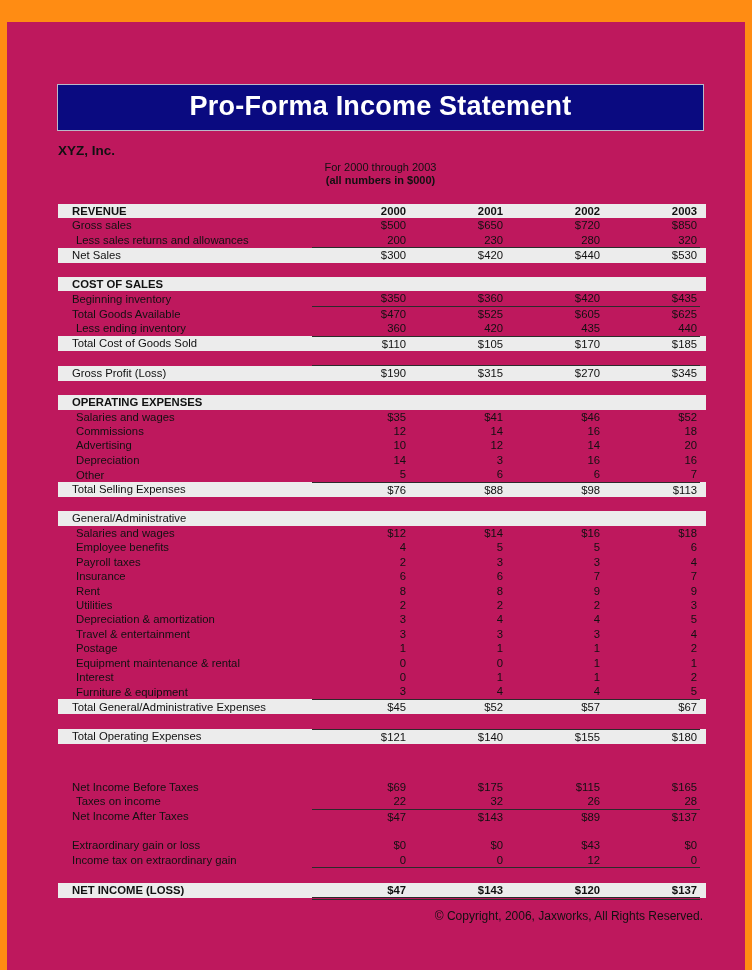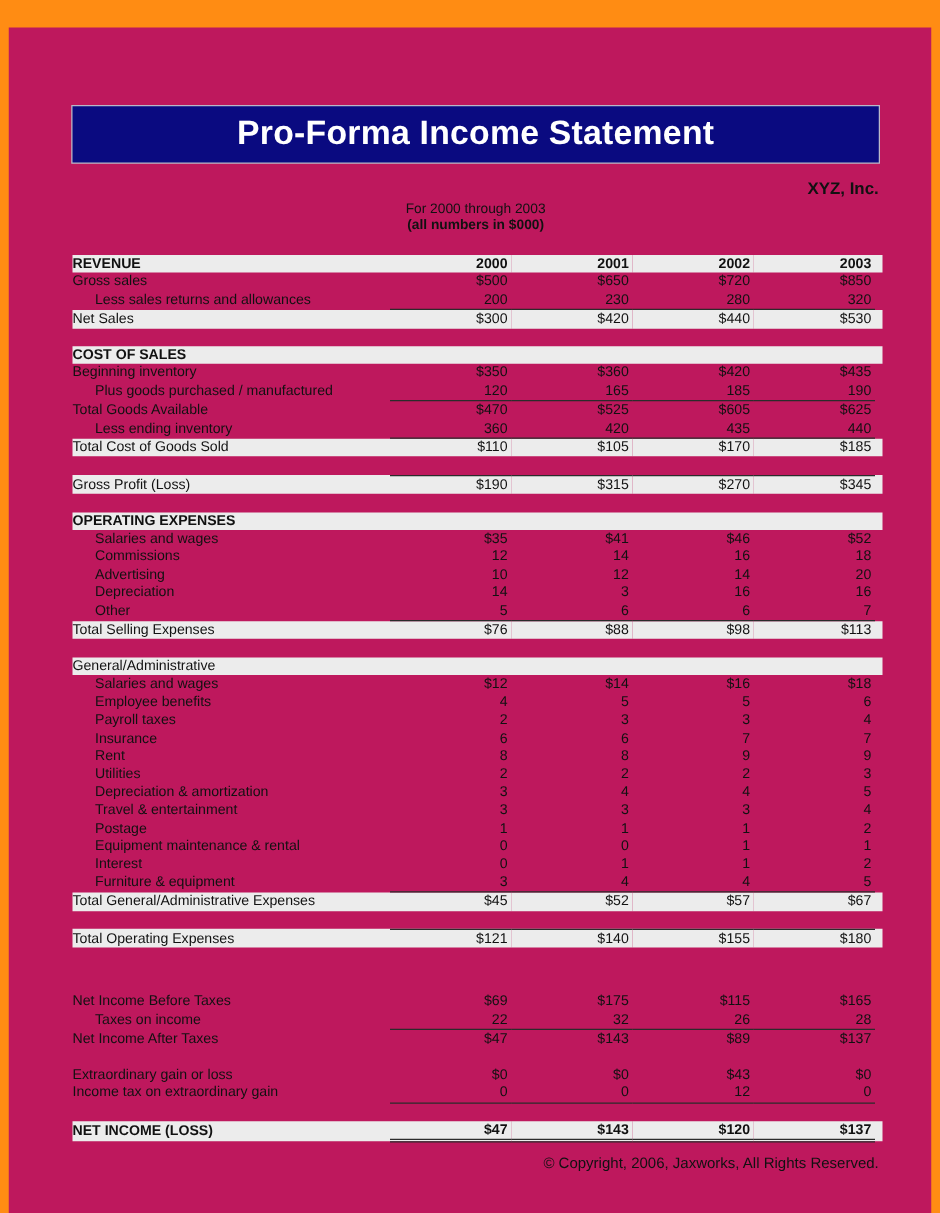--- a/index.html
+++ b/index.html
@@ -25,21 +25,21 @@
     background:#0a0a80;
     color:#ffffff;
     text-align:center;
     font-size:27px;
     font-weight:bold;
     letter-spacing:.2px;
     padding:6px 0 8px 0;
     box-shadow:0 0 0 1px #b9b9c8;
   }
   .company{
-    text-align:right;
+    text-align:left;
     font-size:13.5px;
     font-weight:bold;
     color:#111;
     margin-top:13px;
   }
   .subline{
     text-align:center;
     font-size:11px;
     color:#111;
     margin-top:3px;
@@ -60,21 +60,21 @@
     color:#111;
     padding:0;
     height:14.4px;
     line-height:14.4px;
     vertical-align:middle;
     white-space:nowrap;
   }
   td.label{text-align:left;}
   td.val{text-align:right;padding-right:3px;}
   
-  .i0{padding-left:0;}
+  .i0{padding-left:14px;}
   .i1{padding-left:18px;}
   
   tr.band td{background:#ececec;}
   tr.headrow td{font-weight:bold;}
   td.b{font-weight:bold;}
   
   td.ruled{
     border-top:1.6px solid #2b2b2b;
   }
   td.dbl{
@@ -154,28 +154,20 @@
         </tr>
         <tr>
           <td class="label i0">Beginning inventory</td>
           <td class="val">$350</td>
           <td class="val">$360</td>
           <td class="val">$420</td>
           <td class="val">$435</td>
           <td></td>
         </tr>
         <tr>
-          <td class="label i1">Plus goods purchased / manufactured</td>
-          <td class="val">120</td>
-          <td class="val">165</td>
-          <td class="val">185</td>
-          <td class="val">190</td>
-          <td></td>
-        </tr>
-        <tr>
           <td class="label i0">Total Goods Available</td>
           <td class="val ruled">$470</td>
           <td class="val ruled">$525</td>
           <td class="val ruled">$605</td>
           <td class="val ruled">$625</td>
           <td></td>
         </tr>
         <tr>
           <td class="label i1">Less ending inventory</td>
           <td class="val">360</td>

